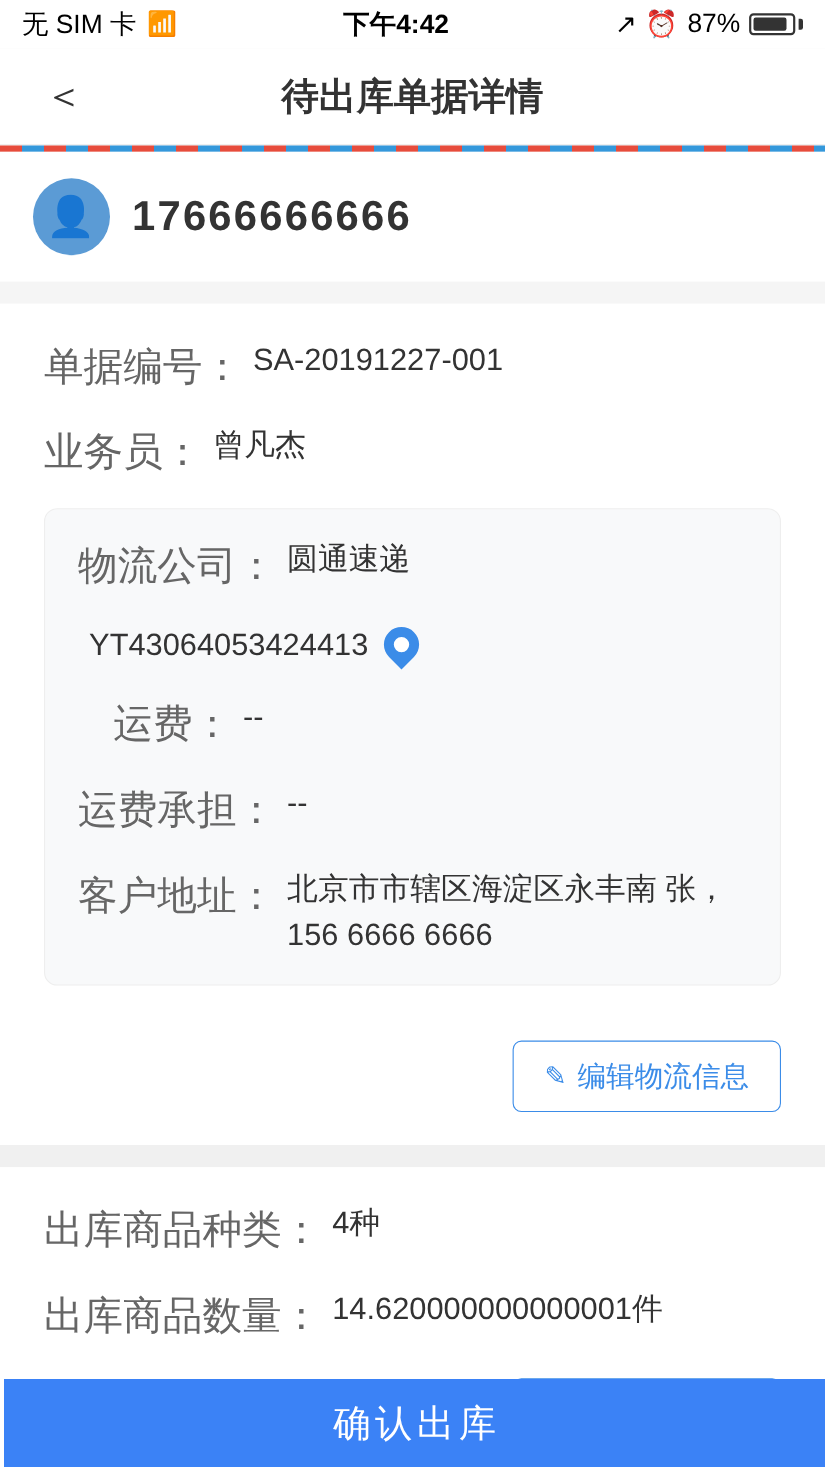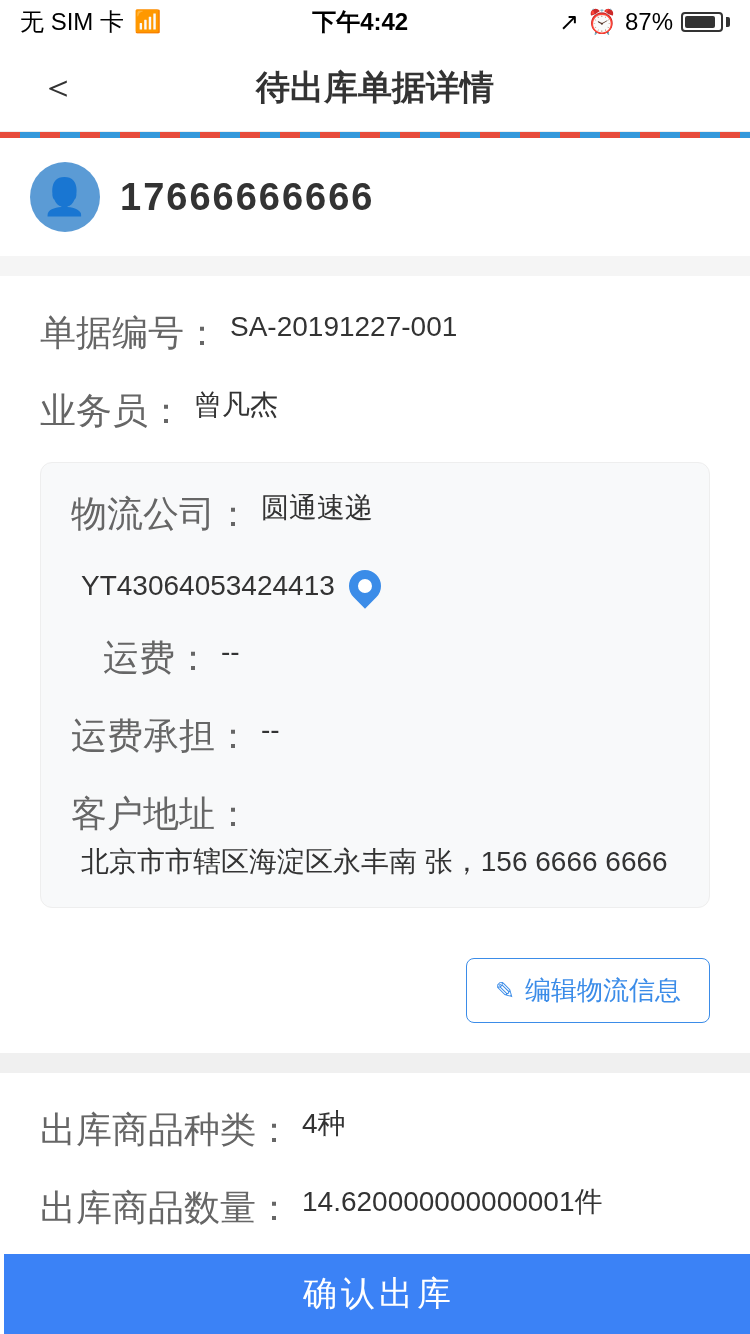--- a/index.html
+++ b/index.html
@@ -142,21 +142,20 @@
     }
 
     .info-row {
       display: flex;
       align-items: flex-start;
       margin-bottom: 24px;
       line-height: 1.5;
     }
     .info-row:last-child {
       margin-bottom: 0;
-      flex-direction: column;
     }
     .info-label {
       color: #666;
       font-size: 36px;
       min-width: 140px;
       text-align: right;
       flex-shrink: 0;
     }
     .info-value {
       color: #333;

